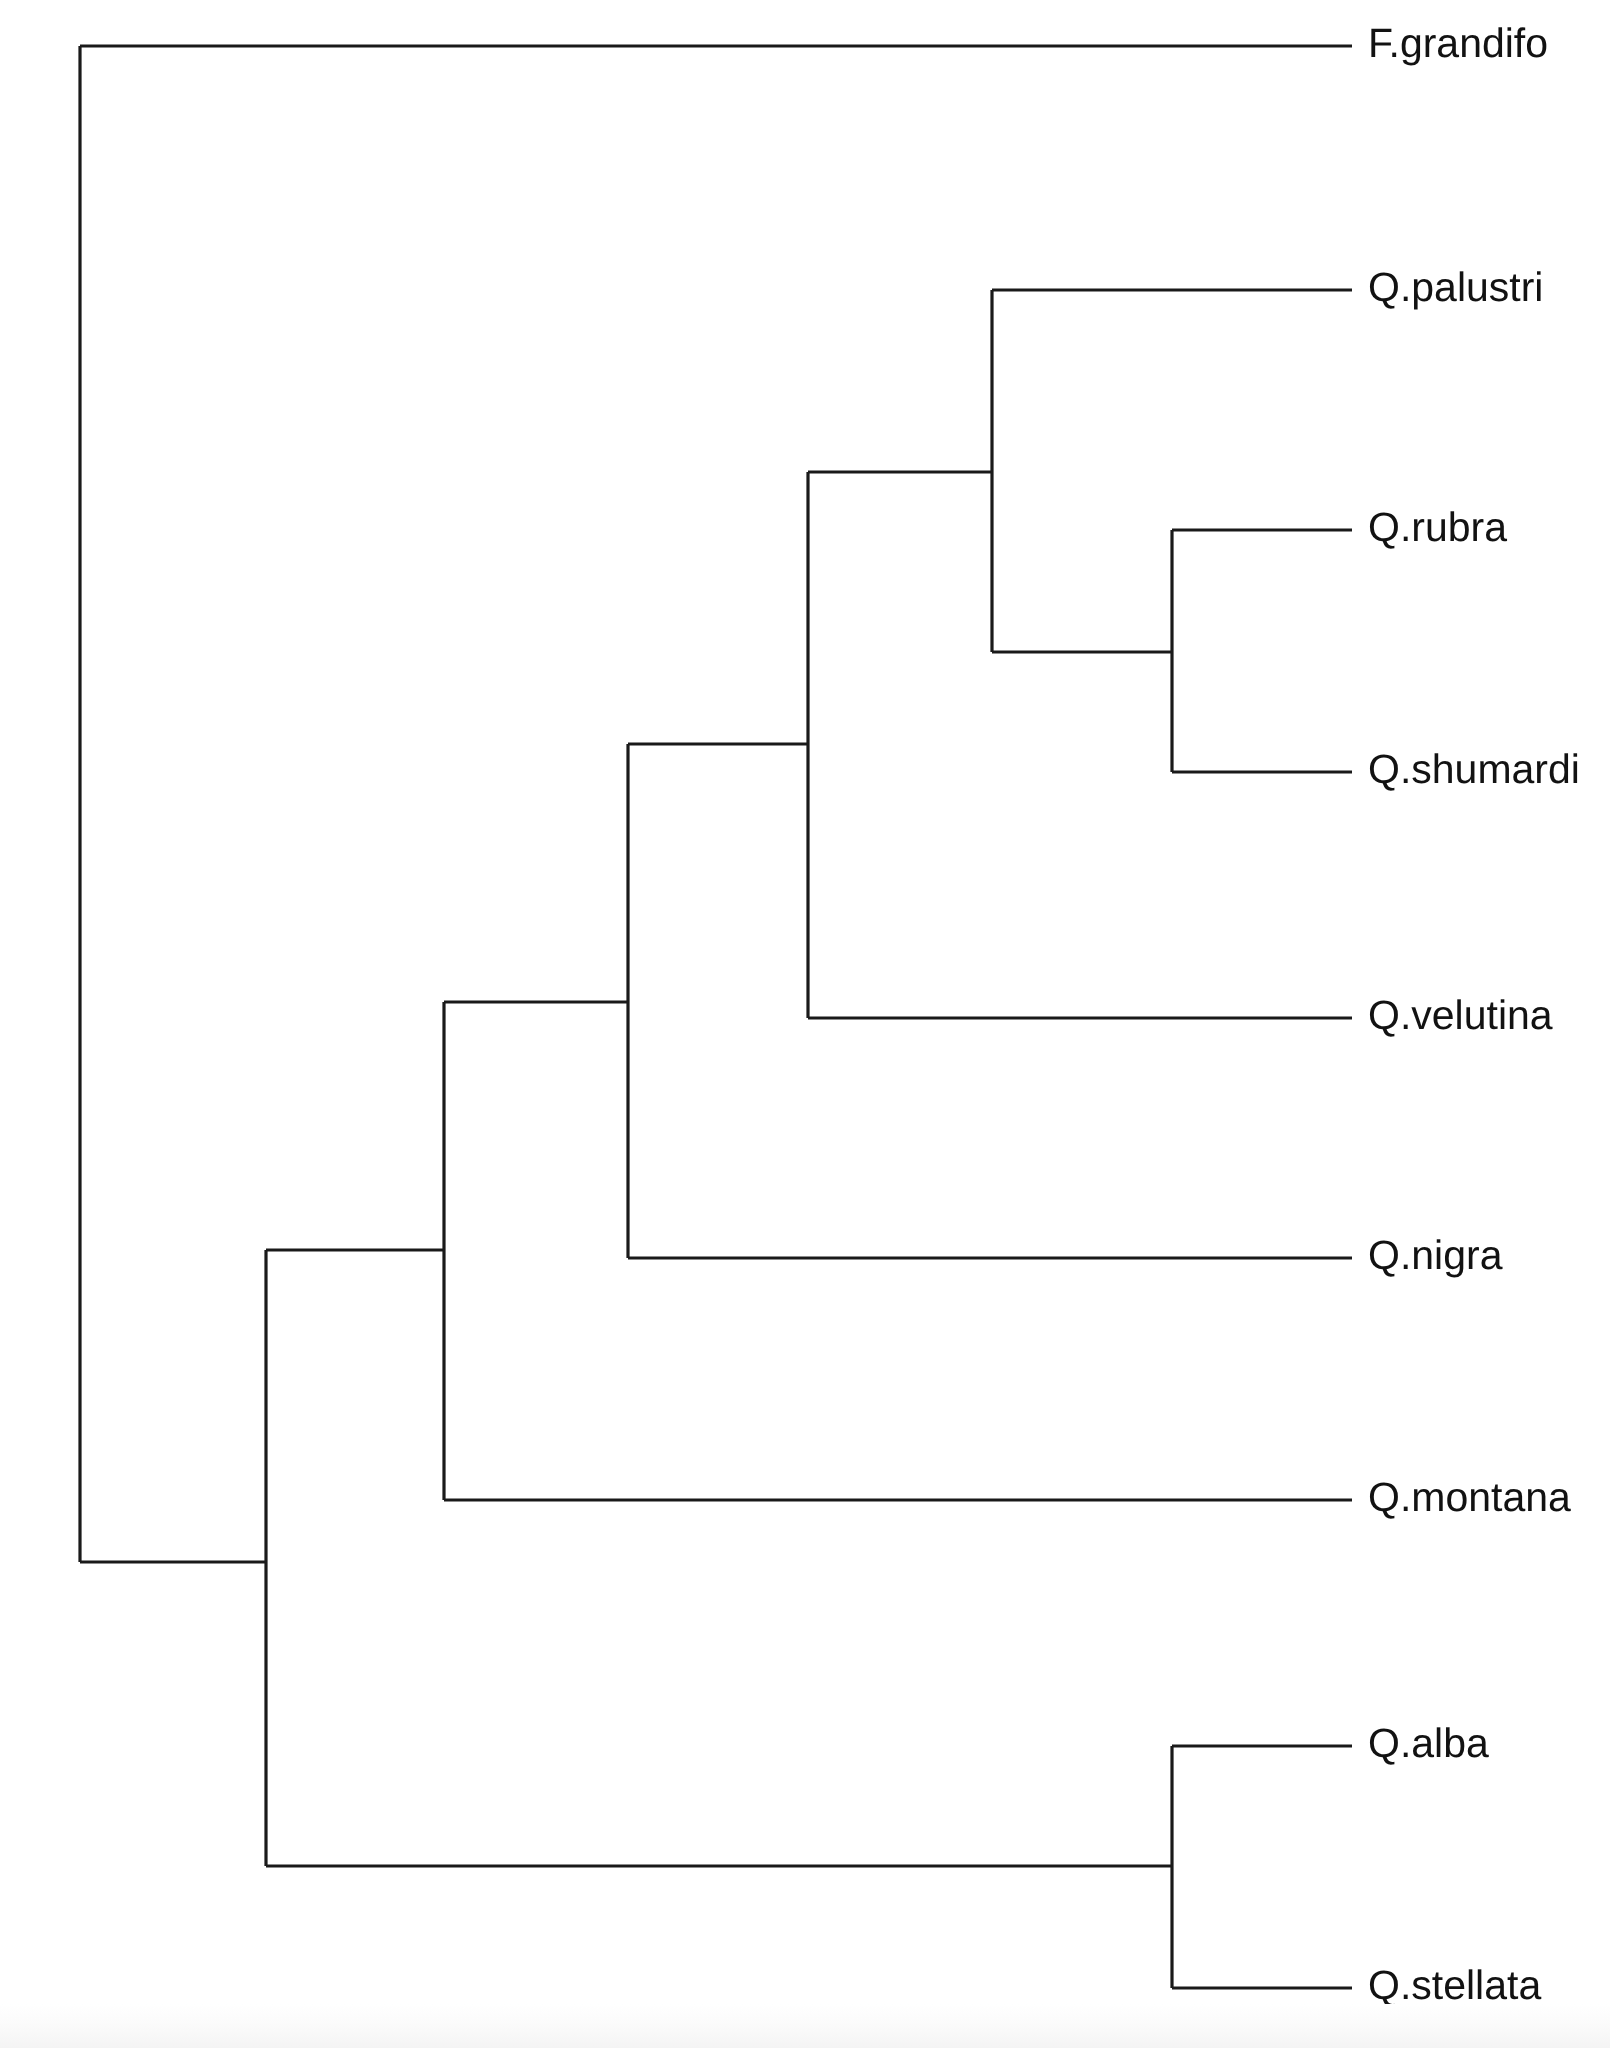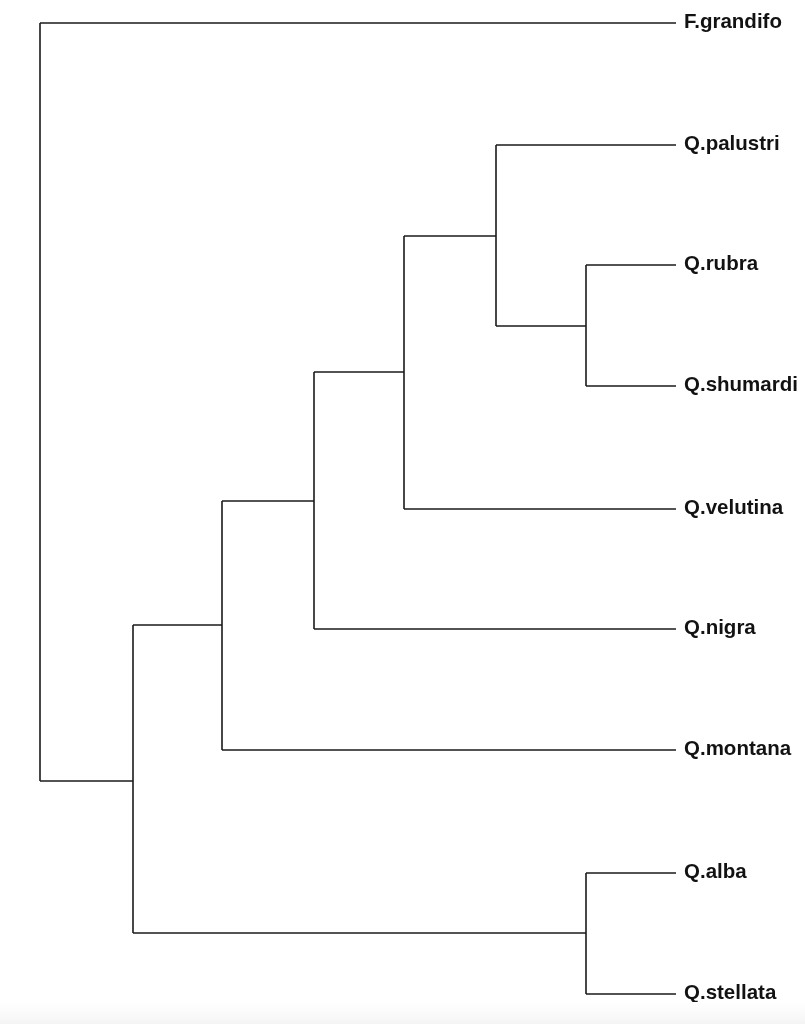--- a/index.html
+++ b/index.html
@@ -14,21 +14,20 @@
     overflow: hidden;
     position: relative;
   }
   #tree-figure {
     position: absolute;
     top: 0;
     left: 0;
     width: 805px;
     height: 1024px;
     background: #ffffff;
-    font-weight: bold;
   }
   #tree-svg {
     display: block;
     width: 805px;
     height: 1024px;
   }
   .branch-line {
     fill: none;
     stroke: #1a1a1a;
     stroke-width: 1.6;

